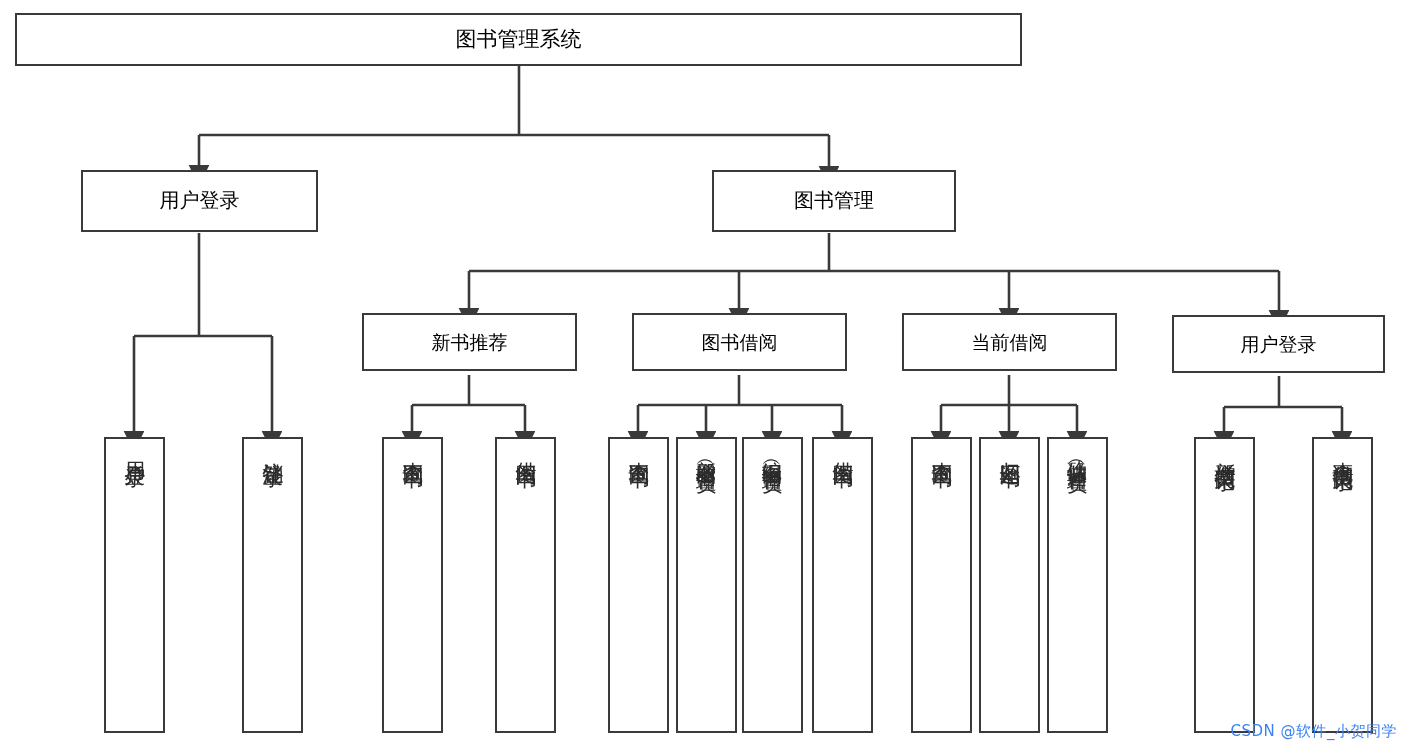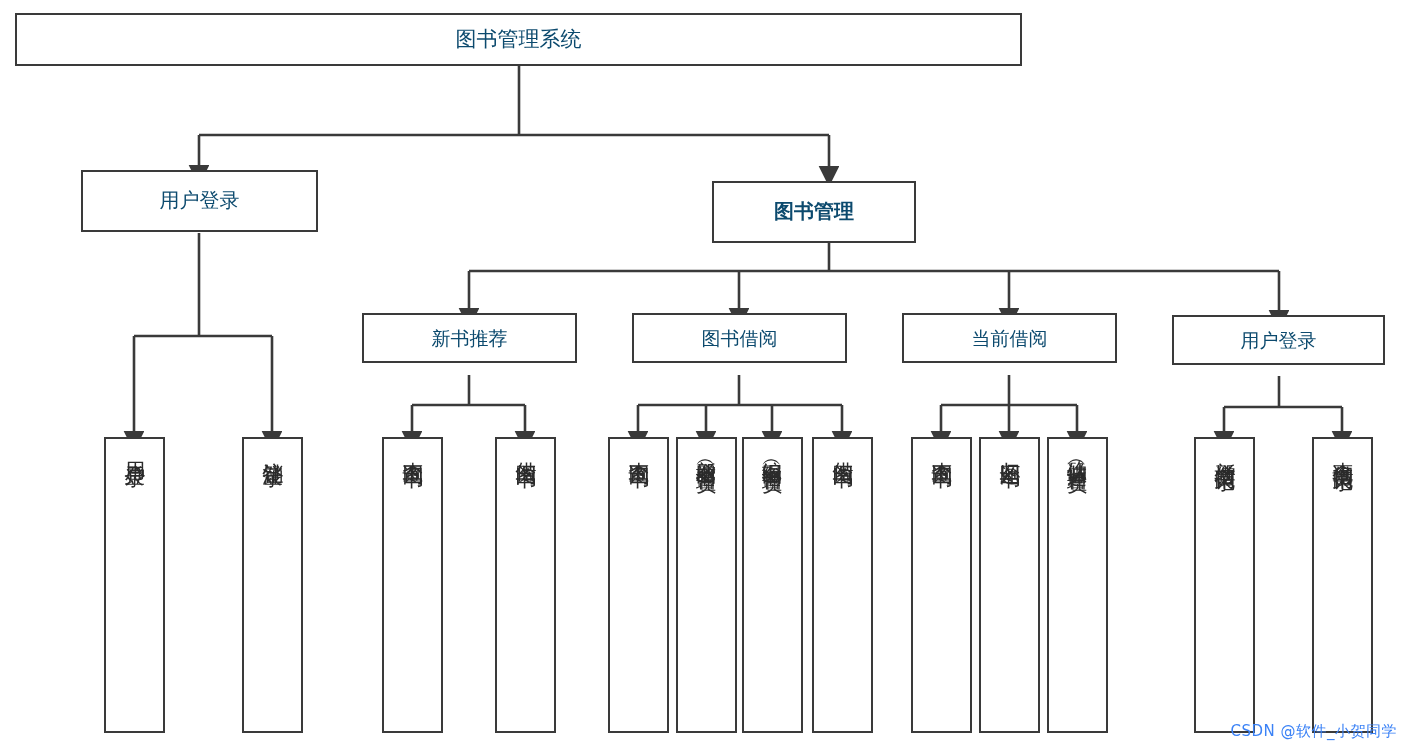--- a/index.html
+++ b/index.html
@@ -32,38 +32,38 @@
     background: #ffffff;
     display: flex;
     align-items: center;
     justify-content: center;
     color: #2b2b2b;
   }
   .node-label {
     display: block;
     text-align: center;
     line-height: 1.18;
-    color: #0c4a6e;
+    color: #000000;
     white-space: pre;
   }
   
   .lvl-root {
     left: 15px;
     top: 13px;
     width: 1007px;
     height: 53px;
   }
   .lvl-root .node-label { font-size: 21px; }
 
   
   .lvl2 { height: 62px; }
   .lvl2 .node-label { font-size: 20px; }
 
   
-  .lvl3 { height: 50px; }
+  .lvl3 { height: 58px; }
   .lvl3 .node-label { font-size: 19px; }
 
   
   .leaf {
     top: 437px;
     height: 296px;
     align-items: flex-start;
     justify-content: center;
     padding-top: 6px;
   }
@@ -144,21 +144,21 @@
     </g>
   </svg>
 
   <div class="node lvl-root">
     <span class="node-label">图书管理系统</span>
   </div>
 
   <div class="node lvl2" style="left:81px; top:170px; width:237px;">
     <span class="node-label">用户登录</span>
   </div>
-  <div class="node lvl2" style="left:712px; top:181px; width:204px;font-weight:bold;">
+  <div class="node lvl2" style="left:712px; top:170px; width:244px;">
     <span class="node-label">图书管理</span>
   </div>
 
   <div class="node lvl3" style="left:362px; top:313px; width:215px;">
     <span class="node-label">新书推荐</span>
   </div>
   <div class="node lvl3" style="left:902px; top:313px; width:215px;">
     <span class="node-label">当前借阅</span>
   </div>
   <div class="node lvl3" style="left:632px; top:313px; width:215px;">

